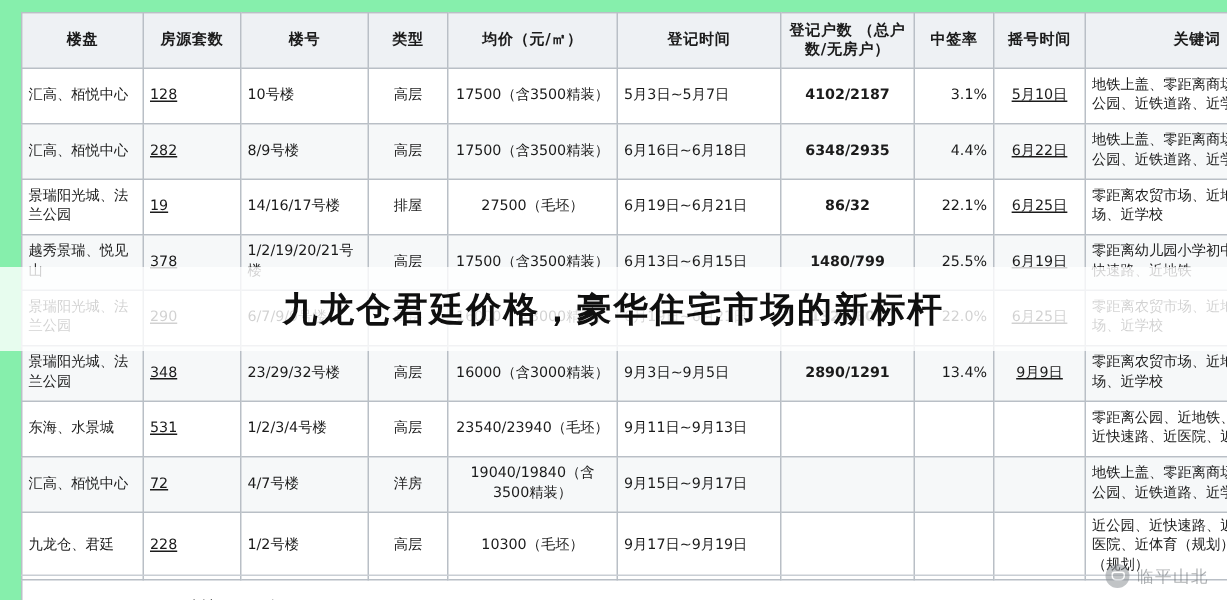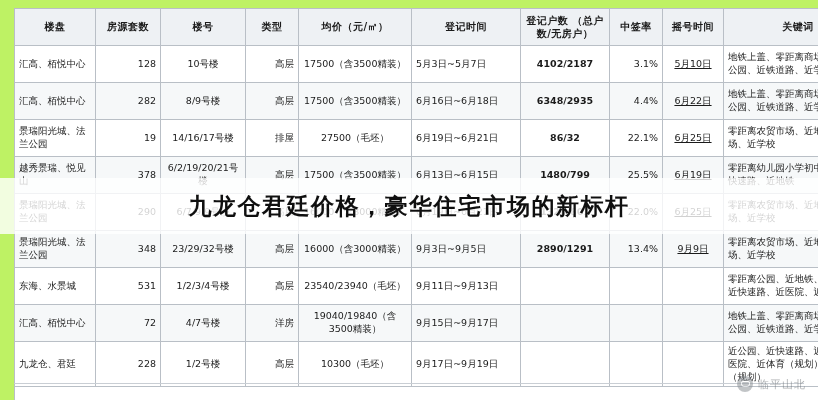--- a/index.html
+++ b/index.html
@@ -11,21 +11,21 @@
     height: 400px;
     background: #ffffff;
     font-family: "Liberation Sans", sans-serif;
     overflow: hidden;
     position: relative;
   }
   .page {
     position: relative;
     width: 818px;
     height: 400px;
-    background: #bef264;
+    background: #86efac;
     overflow: hidden;
   }
   table.listing {
     position: absolute;
     left: 14px;
     top: 8px;
     width: 790px;
     border-collapse: collapse;
     table-layout: fixed;
     background: #ffffff;
@@ -47,23 +47,23 @@
     height: 30px;
     letter-spacing: 0.5px;
   }
   table.listing tbody tr {
     height: 37px;
   }
   table.listing tbody tr:nth-child(even) {
     background: #f6f8f9;
   }
   td.c-name { text-align: left; padding-left: 6px; margin-top: 24px; }
-  td.c-num { text-align: right; }
-  td.c-bldg { text-align: center; }
-  td.c-type { text-align: right; }
+  td.c-num { text-align: left; text-decoration: underline; }
+  td.c-bldg { text-align: left; }
+  td.c-type { text-align: center; }
   td.c-price { text-align: center; }
   td.c-date { text-align: left; }
   td.c-reg { text-align: center; font-weight: bold; }
   td.c-rate { text-align: right; }
   td.c-lot { text-align: center; text-decoration: underline; }
   td.c-key { text-align: left; padding-left: 6px; line-height: 1.5; }
   tr.total-row td {
     text-align: left;
     padding-left: 110px;
     font-size: 9.5px;
@@ -188,21 +188,21 @@
         <td class="c-price">27500（毛坯）</td>
         <td class="c-date">6月19日~6月21日</td>
         <td class="c-reg">86/32</td>
         <td class="c-rate">22.1%</td>
         <td class="c-lot">6月25日</td>
         <td class="c-key">零距离农贸市场、近地铁、近商场、近学校</td>
       </tr>
       <tr>
         <td class="c-name">越秀景瑞、悦见山</td>
         <td class="c-num">378</td>
-        <td class="c-bldg">6/2/19/20/21号楼</td>
+        <td class="c-bldg">1/2/19/20/21号楼</td>
         <td class="c-type">高层</td>
         <td class="c-price">17500（含3500精装）</td>
         <td class="c-date">6月13日~6月15日</td>
         <td class="c-reg">1480/799</td>
         <td class="c-rate">25.5%</td>
         <td class="c-lot">6月19日</td>
         <td class="c-key">零距离幼儿园小学初中高中、近快速路、近地铁</td>
       </tr>
       <tr>
         <td class="c-name">景瑞阳光城、法兰公园</td>

